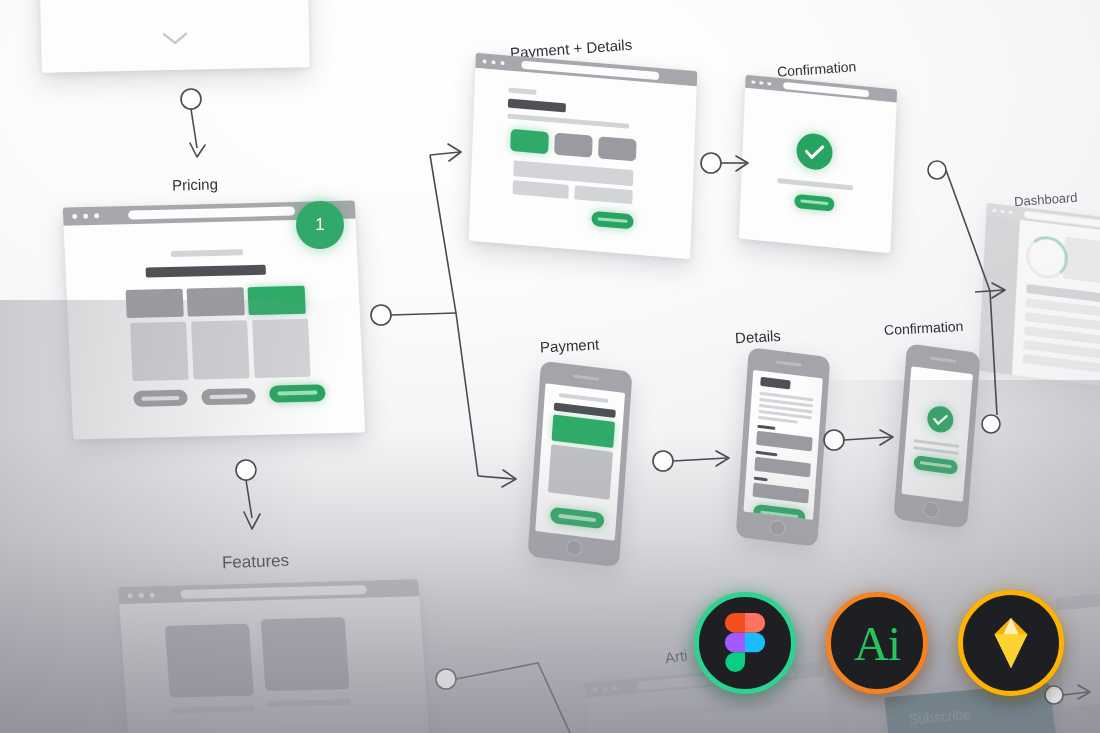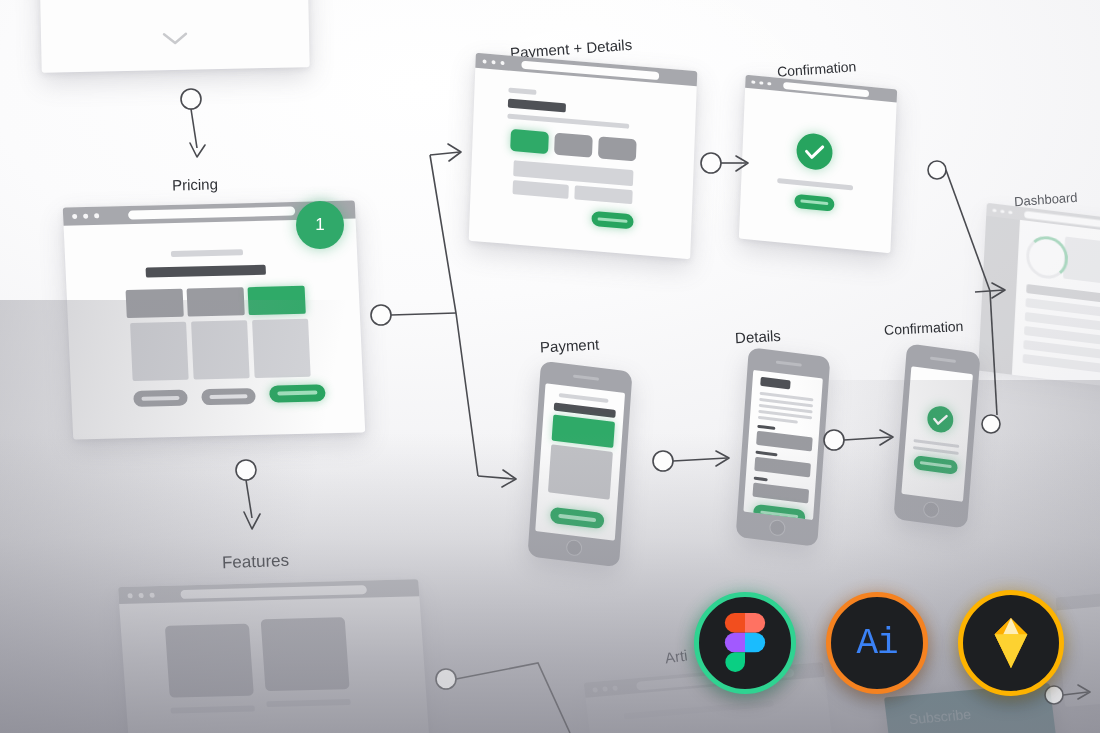--- a/index.html
+++ b/index.html
@@ -75,21 +75,21 @@
   
   .faded{opacity:.35;filter:blur(.3px);}
   .faded2{opacity:.22;}
 
   
   .appbadge{position:absolute;border-radius:50%;background:#1d1f22;
     display:flex;align-items:center;justify-content:center;}
   .appbadge.figma{border:5px solid #2fd391;box-shadow:0 0 16px rgba(47,211,145,.35),0 6px 18px rgba(0,0,0,.35);}
   .appbadge.ai{border:5px solid #f58220;box-shadow:0 0 16px rgba(245,130,32,.30),0 6px 18px rgba(0,0,0,.35);}
   .appbadge.sketch{border:5px solid #fdb300;box-shadow:0 0 16px rgba(253,179,0,.30),0 6px 18px rgba(0,0,0,.35);}
-  .ai-text{color:#3b82f6;font-size:36px;letter-spacing:-1px;font-family:Liberation Mono, monospace;font-weight:400;}
+  .ai-text{color:#22c55e;font-size:48px;letter-spacing:-1px;font-family:Liberation Serif, serif;font-weight:400;}
 
   .teal-card{position:absolute;background:#2f6b6f;border-radius:3px;opacity:.88;
      box-shadow:0 8px 20px rgba(0,0,0,.25);}
   .teal-card .t{position:absolute;left:22px;top:16px;color:#cfe0e1;font-size:14px;opacity:.55;}
 
   .chev{position:absolute;}
 </style>
 </head>
 <body>
 

